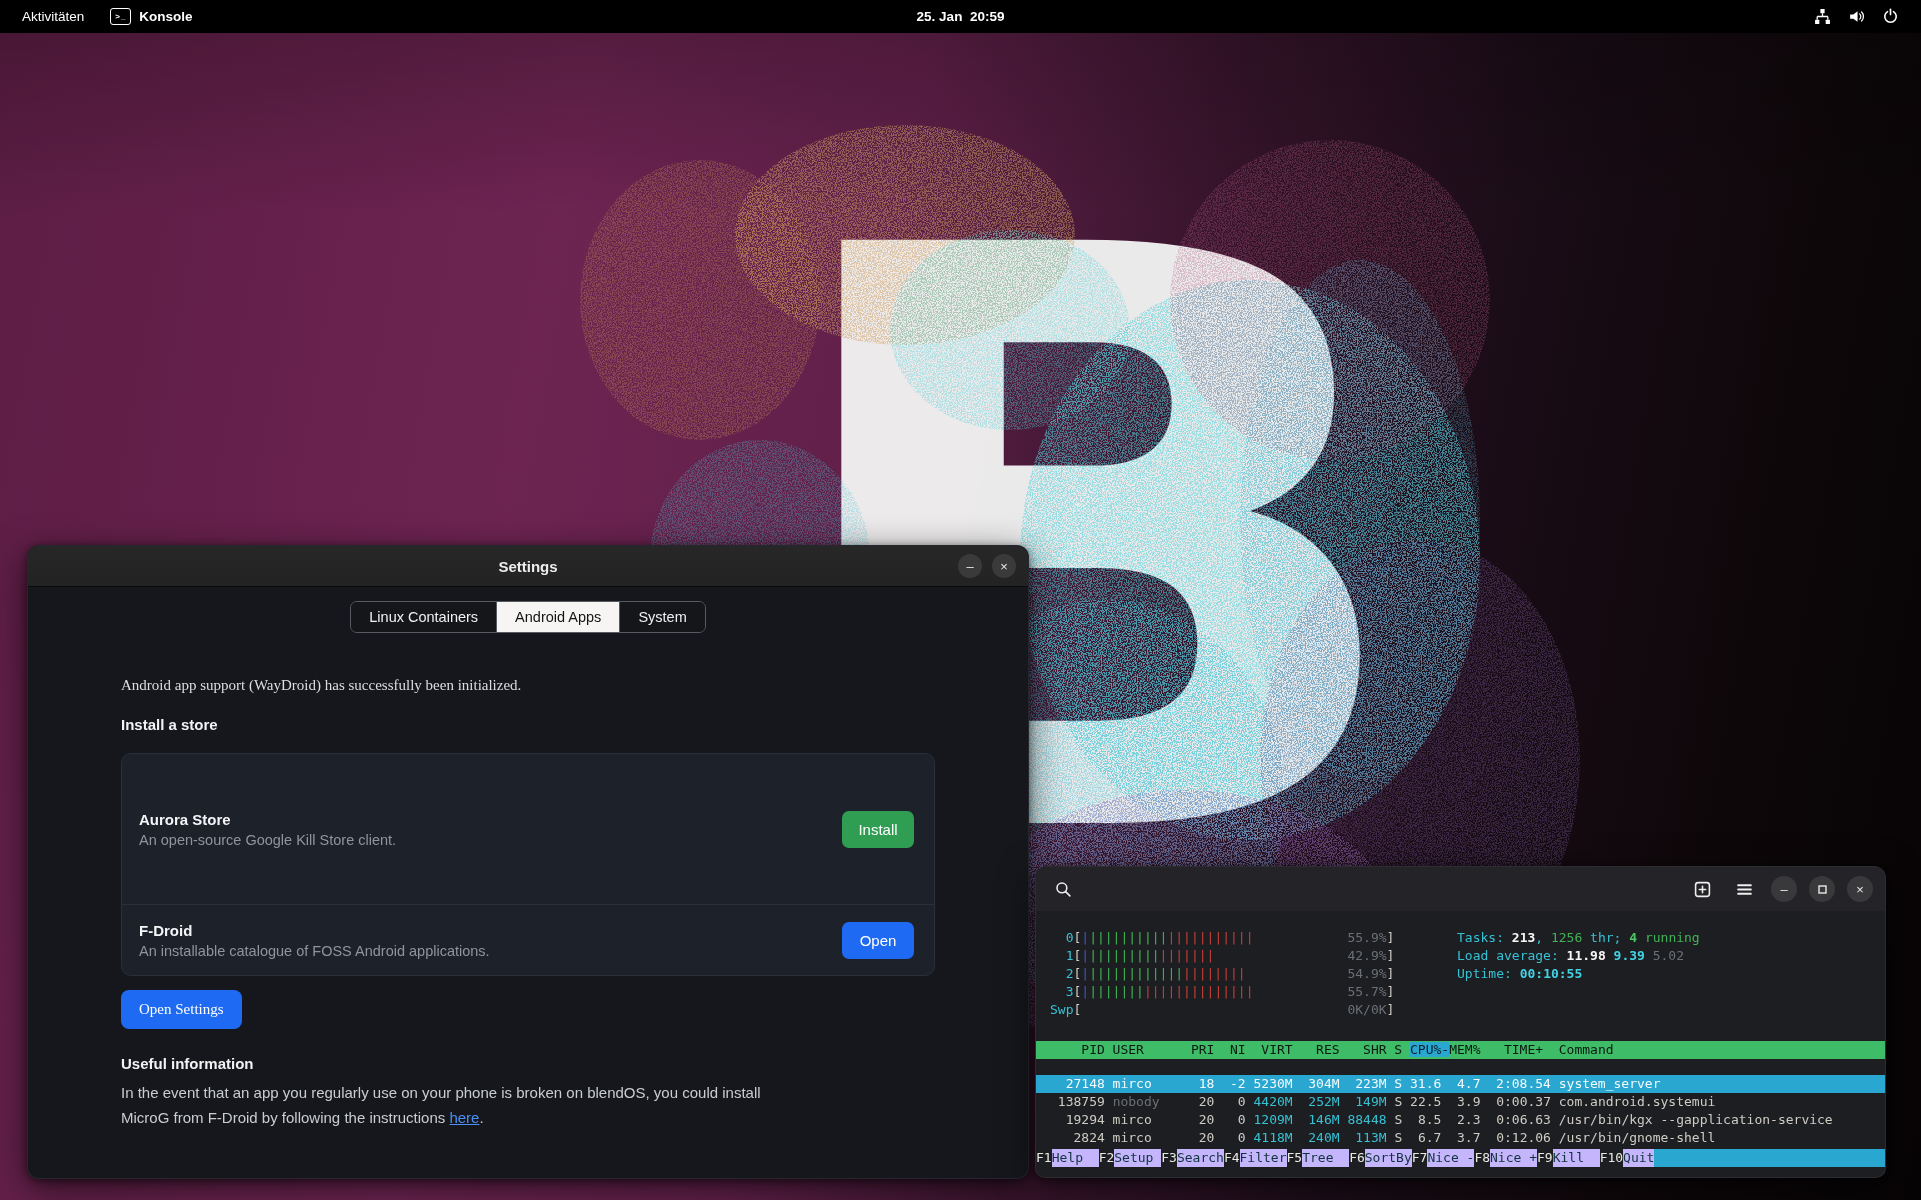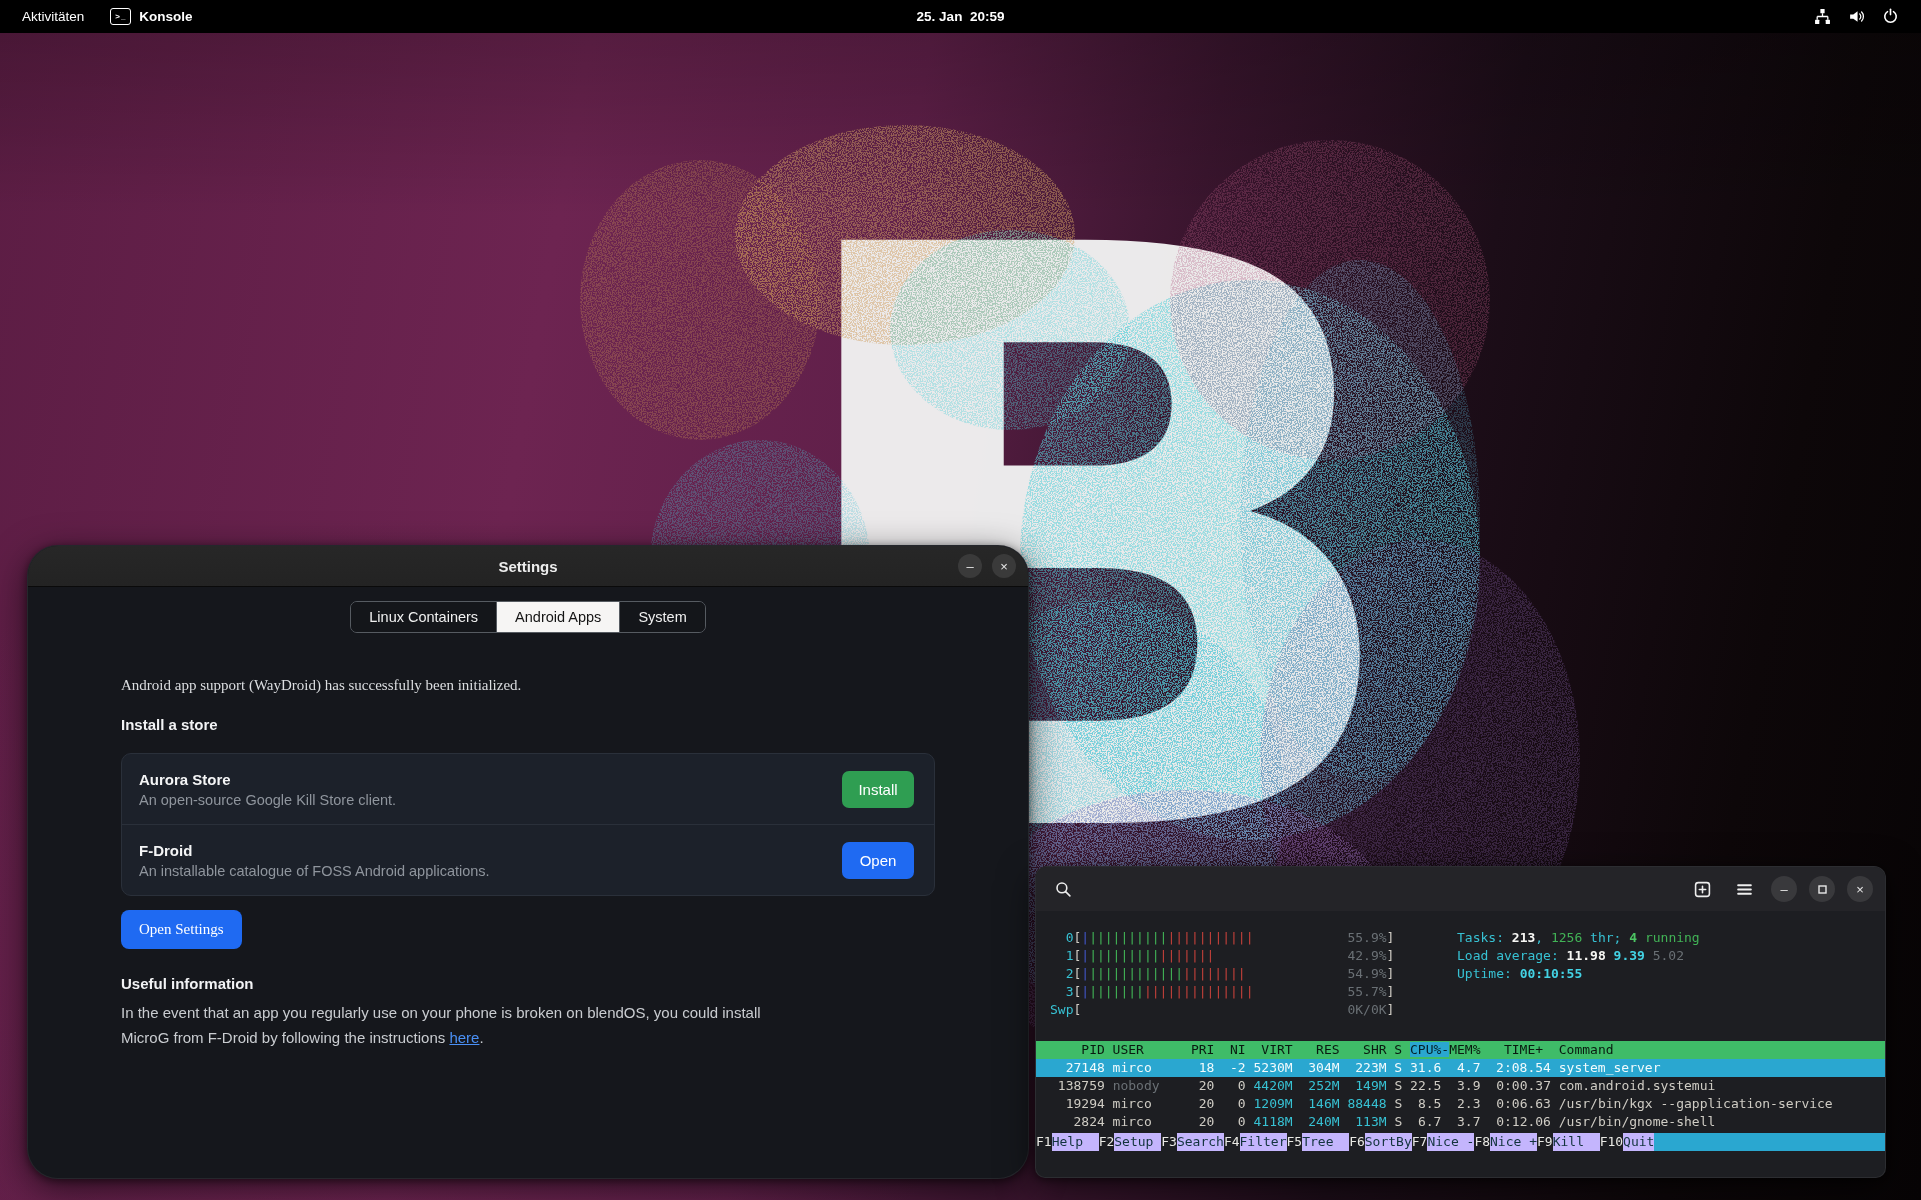--- a/index.html
+++ b/index.html
@@ -26,35 +26,35 @@
   .tb-right{margin-left:auto;display:flex;align-items:center;gap:17px;padding-right:22px;}
   .tb-right svg{display:block;}
 
   
   .win{position:absolute;border-radius:12px;box-shadow:0 10px 36px rgba(0,0,0,.6),0 2px 8px rgba(0,0,0,.5);
     border:1px solid rgba(255,255,255,.07);}
   .circle-btn{width:26px;height:26px;border-radius:50%;background:#39393c;display:flex;align-items:center;
     justify-content:center;color:#e8e8e8;font-size:13px;line-height:1;cursor:default;}
 
   
-  .settings{left:27px;top:545px;width:1000px;height:632px;background:#15171c;z-index:20;overflow:hidden;border-radius:31px;}
+  .settings{left:27px;top:545px;width:1000px;height:632px;background:#15171c;z-index:20;overflow:hidden;}
   .s-titlebar{height:40px;background:linear-gradient(#272727,#232323);border-bottom:1px solid #0a0a0a;
     display:flex;align-items:center;position:relative;}
   .s-title{position:absolute;left:0;right:0;text-align:center;color:#ededed;font-weight:700;font-size:15px;}
   .s-controls{margin-left:auto;display:flex;gap:10px;padding-right:12px;z-index:2;}
   .s-controls .circle-btn{width:24px;height:24px;background:#3a3a3a;}
   .s-body{padding:0 93px;color:#e9eaec;}
   .tabs{display:flex;width:fit-content;margin:14px auto 0;border:1px solid #565b61;border-radius:7px;overflow:hidden;}
   .tab{padding:7px 18px;font-size:14.5px;background:#14161a;color:#f0f0f0;border-right:1px solid #565b61;cursor:default;}
   .tab:last-child{border-right:none;}
   .tab.active{background:#f6f5f4;color:#141414;font-weight:400;}
   .status-text{margin:44px 0 0;font-size:15px;color:#dcdee1;font-family:Liberation Serif, serif;}
   .sec-heading{margin:22px 0 0;font-size:15px;font-weight:700;color:#f2f3f5;}
   .store-list{margin-top:20px;background:#1c212a;border:1px solid #2a303a;border-radius:10px;}
-  .store-row{display:flex;align-items:center;padding:12px 20px 12px 17px;height:46px;}
+  .store-row{display:flex;align-items:center;padding:12px 20px 12px 17px;height:46px;margin-top:40px;}
   .store-row + .store-row{border-top:1px solid #2a303a;}
   .store-texts{display:flex;flex-direction:column;gap:4px;}
   .store-name{font-size:15px;font-weight:700;color:#f4f5f6;}
   .store-desc{font-size:14.5px;color:#8f959d;}
   .store-btn{margin-left:auto;border:none;border-radius:7px;color:#fff;font-size:15px;
     font-family:inherit;padding:10px 16px;min-width:72px;cursor:pointer;}
   .primary-btn{margin-top:14px;border:none;border-radius:8px;background:#1f6af2;color:#fff;
     font-size:15px;font-family:Liberation Serif, serif;padding:11px 18px;cursor:pointer;}
   .useful-heading{margin:26px 0 0;font-size:15px;font-weight:700;color:#f2f3f5;}
   .useful-text{margin:8px 0 0;font-size:15px;line-height:25px;color:#c9ccd0;max-width:660px;}
@@ -66,21 +66,21 @@
   .t-header{height:44px;background:#242428;display:flex;align-items:center;padding:0 12px;gap:10px;}
   .t-search{width:30px;height:30px;display:flex;align-items:center;justify-content:center;border-radius:6px;}
   .t-right{margin-left:auto;display:flex;align-items:center;gap:12px;}
   .t-ico{width:30px;height:30px;display:flex;align-items:center;justify-content:center;border-radius:6px;color:#eee;}
   .t-body{padding:18px 0 8px 14px;font-family:"DejaVu Sans Mono",monospace;font-size:13px;line-height:18px;
     color:#cfccc4;}
   .ht-line{white-space:pre;}
   .ht-table{margin-top:22px;margin-left:-14px;padding-left:14px;}
   .ht-trow{white-space:pre;width:849px;margin-left:-14px;padding-left:14px;box-sizing:border-box;}
   .ht-trow.hdr{background:#3fbc68;color:#0a1a10;}
-  .ht-trow.sel{background:#2aa7d0;color:#f2fbfd;}
+  .ht-trow.sel{background:#2aa7d0;color:#f2fbfd;margin-top:16px;}
   .fkeys{display:flex;margin:2px 0 0 -14px;width:849px;white-space:pre;}
   .fk-key{color:#e9e9e4;}
   .fk-act{background:#c4b5fd;color:#12333d;cursor:pointer;}
   .fk-fill{flex:1;background:#2aa7d0;}
 
   .c-cyan{color:#37c2d4}.c-cyanb{color:#43d2e4;font-weight:700}
   .c-gray{color:#6a7075}.c-fg{color:#cfccc4}
   .c-whiteb{color:#f7f7f4;font-weight:700}
   .c-green{color:#41b356}.c-greenb{color:#4cc563;font-weight:700}
   .c-red{color:#c2403a}.c-blue{color:#4156c8}.c-yellow{color:#c7a62d}.c-teal{color:#37c2d4}

